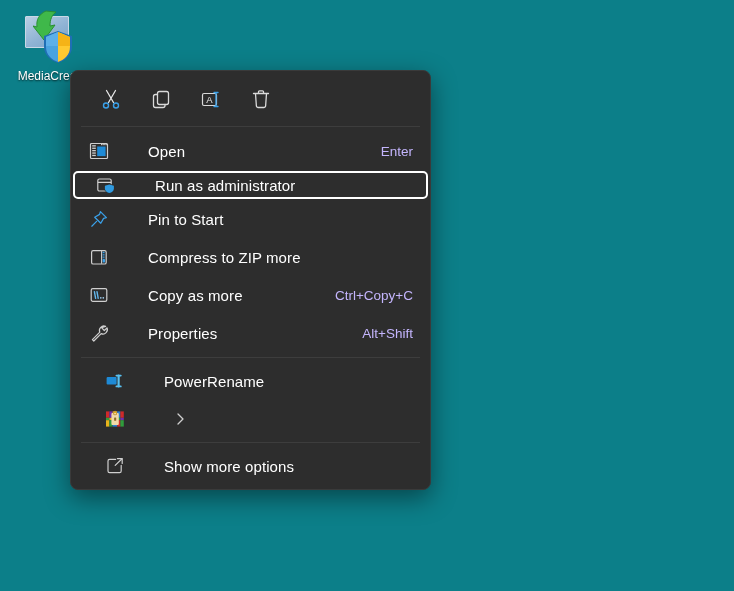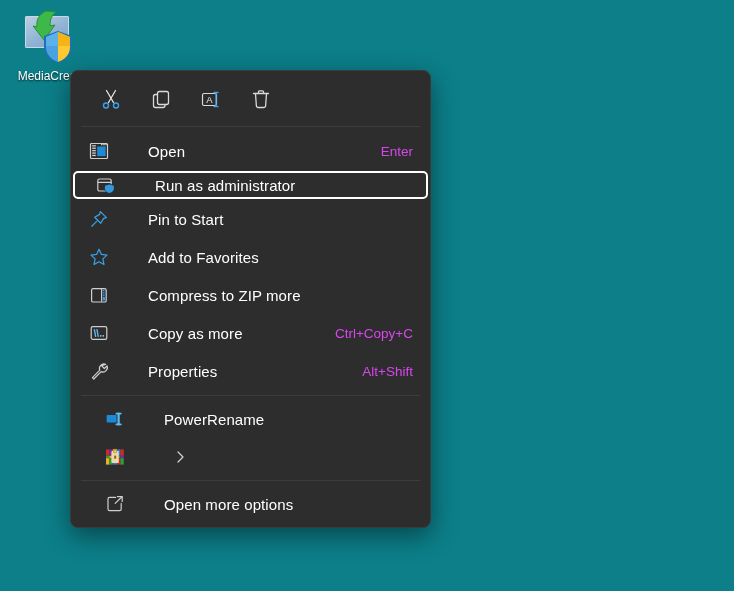--- a/index.html
+++ b/index.html
@@ -140,21 +140,21 @@
   .ctx-item.focused .ctx-icon { margin-left: 8px; }
   .ctx-label {
     font-size: 15px;
     color: #ffffff;
     letter-spacing: .1px;
     flex: 1 1 auto;
     white-space: nowrap;
   }
   .ctx-accel {
     font-size: 13.5px;
-    color: #d946ef;
+    color: #c4b5fd;
     margin-left: 12px;
     white-space: nowrap;
   }
   .ctx-chev {
     margin-left: 10px;
     display: flex;
     align-items: center;
     color: #cfcfcf;
   }
 </style>
@@ -257,29 +257,20 @@
         <span class="ctx-icon">
           <svg width="20" height="20" viewBox="0 0 20 20">
             <path d="M11.4 2.6 L17.4 8.6 L14.6 9.4 L11.8 14.3 L5.7 8.2 L10.6 5.4 Z" stroke="#3aa0e8" stroke-width="1.25" fill="none" stroke-linejoin="round"></path>
             <path d="M7.6 12.4 L2.8 17.2" stroke="#3aa0e8" stroke-width="1.25" stroke-linecap="round"></path>
           </svg>
         </span>
         <span class="ctx-label">Pin to Start</span>
 
       </div>
 
-      <div class="ctx-item">
-        <span class="ctx-icon">
-          <svg width="20" height="20" viewBox="0 0 20 20">
-            <path d="M10 2.2 L12.4 7.4 L18 8.1 L13.9 11.9 L15 17.5 L10 14.7 L5 17.5 L6.1 11.9 L2 8.1 L7.6 7.4 Z" stroke="#3aa0e8" stroke-width="1.25" fill="none" stroke-linejoin="round"></path>
-          </svg>
-        </span>
-        <span class="ctx-label">Add to Favorites</span>
-
-      </div>
 
       <div class="ctx-item">
         <span class="ctx-icon">
           <svg width="20" height="20" viewBox="0 0 20 20">
             <path d="M2.6 5.2 A1.6 1.6 0 0 1 4.2 3.6 H15.6 A1.6 1.6 0 0 1 17.2 5.2 V15.4 A1.6 1.6 0 0 1 15.6 17 H4.2 A1.6 1.6 0 0 1 2.6 15.4 Z" stroke="#cfcfcf" stroke-width="1.2" fill="none"></path>
             <path d="M12.6 3.8 V16.8" stroke="#cfcfcf" stroke-width="1.1"></path>
             <path d="M13.6 5.4 H15.6 M13.6 7.2 H15.6 M13.6 9 H15.6 M13.6 10.8 H15.6" stroke="#3aa0e8" stroke-width="1.1"></path>
             <rect x="13.6" y="12" width="2.4" height="3.4" rx=".6" fill="#3aa0e8"></rect>
           </svg>
         </span>
@@ -366,21 +357,21 @@
     <div class="ctx-list tight">
 
       <div class="ctx-item">
         <span class="ctx-icon">
           <svg width="20" height="20" viewBox="0 0 20 20">
             <path d="M10.6 3.4 H4.6 A1.6 1.6 0 0 0 3 5 V15 A1.6 1.6 0 0 0 4.6 16.6 H14.6 A1.6 1.6 0 0 0 16.2 15 V9.4" stroke="#cfcfcf" stroke-width="1.2" fill="none" stroke-linecap="round" stroke-linejoin="round"></path>
             <path d="M10.2 9.4 L17 2.8" stroke="#cfcfcf" stroke-width="1.2" stroke-linecap="round"></path>
             <path d="M12.4 2.6 H17.2 V7.4" stroke="#cfcfcf" stroke-width="1.2" fill="none" stroke-linecap="round" stroke-linejoin="round"></path>
           </svg>
         </span>
-        <span class="ctx-label">Open more options</span>
+        <span class="ctx-label">Show more options</span>
 
       </div>
 
     </div>
 
   </div>
 
 </div>
 
 </body></html>

